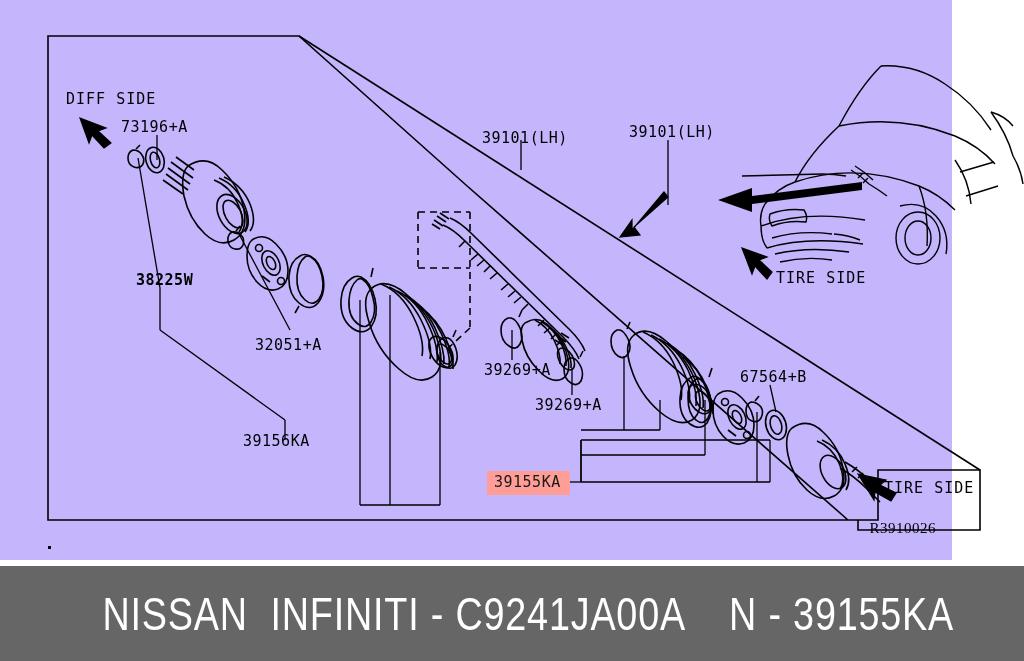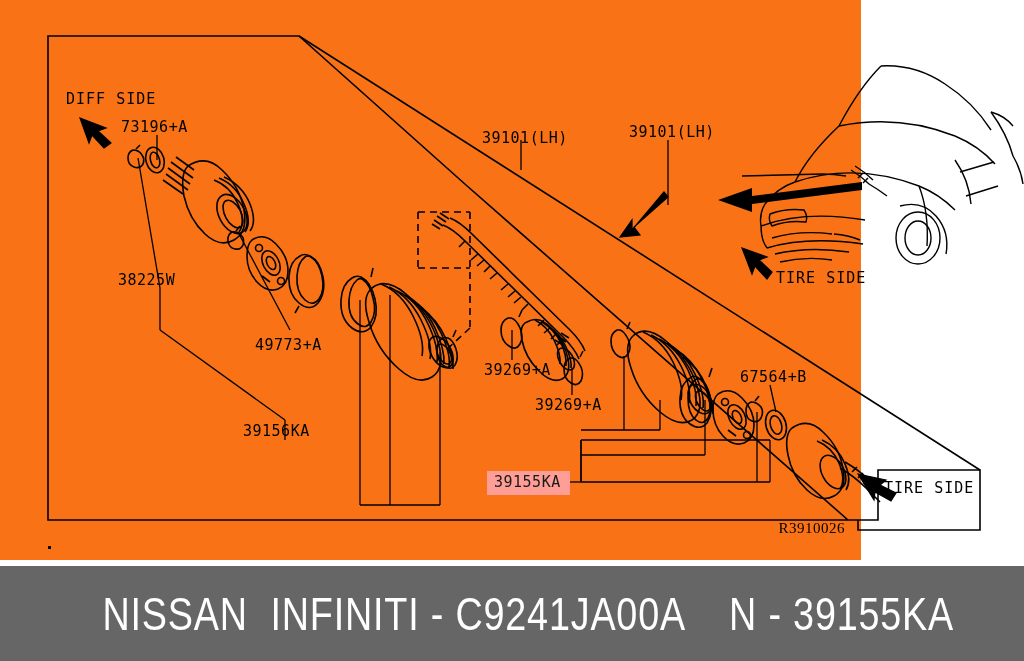--- a/index.html
+++ b/index.html
@@ -14,23 +14,23 @@
   #page {
     position: relative;
     width: 1024px;
     height: 661px;
     background: #ffffff;
     overflow: hidden;
   }
   #diagram-area {
     position: absolute;
     left: 0; top: 0;
-    width: 861px;
+    width: 952px;
     height: 560px;
-    background: #f97316;
+    background: #c4b5fd;
   }
   #diagram-svg {
     position: absolute;
     left: 0; top: 0;
     width: 1024px;
     height: 560px;
   }
   
   .callout {
     position: absolute;
@@ -396,25 +396,25 @@
     </svg>
 
     <div class="sidelabel" style="left:66px; top:92px;">DIFF SIDE</div>
 
     <div class="sidelabel" style="left:776px; top:271px;">TIRE SIDE</div>
 
     <div class="sidelabel" style="left:884px; top:481px;">TIRE SIDE</div>
 
     <div class="callout" style="left:121px; top:120px;">73196+A</div>
 
-    <div class="callout" style="left:118px; top:273px;">38225W</div>
-
-    <div class="callout" style="left:255px; top:338px;">49773+A</div>
-
-    <div class="callout" style="left:243px; top:424px;">39156KA</div>
+    <div class="callout" style="left:136px; top:273px;font-weight:bold;">38225W</div>
+
+    <div class="callout" style="left:255px; top:338px;">32051+A</div>
+
+    <div class="callout" style="left:243px; top:434px;">39156KA</div>
 
     <div class="callout" style="left:482px; top:131px;">39101(LH)</div>
 
     <div class="callout" style="left:629px; top:125px;">39101(LH)</div>
 
     <div class="callout" style="left:484px; top:363px;">39269+A</div>
 
     <div class="callout" style="left:535px; top:398px;">39269+A</div>
 
     <div class="callout hl" style="left:487px; top:471px;">39155KA</div>

